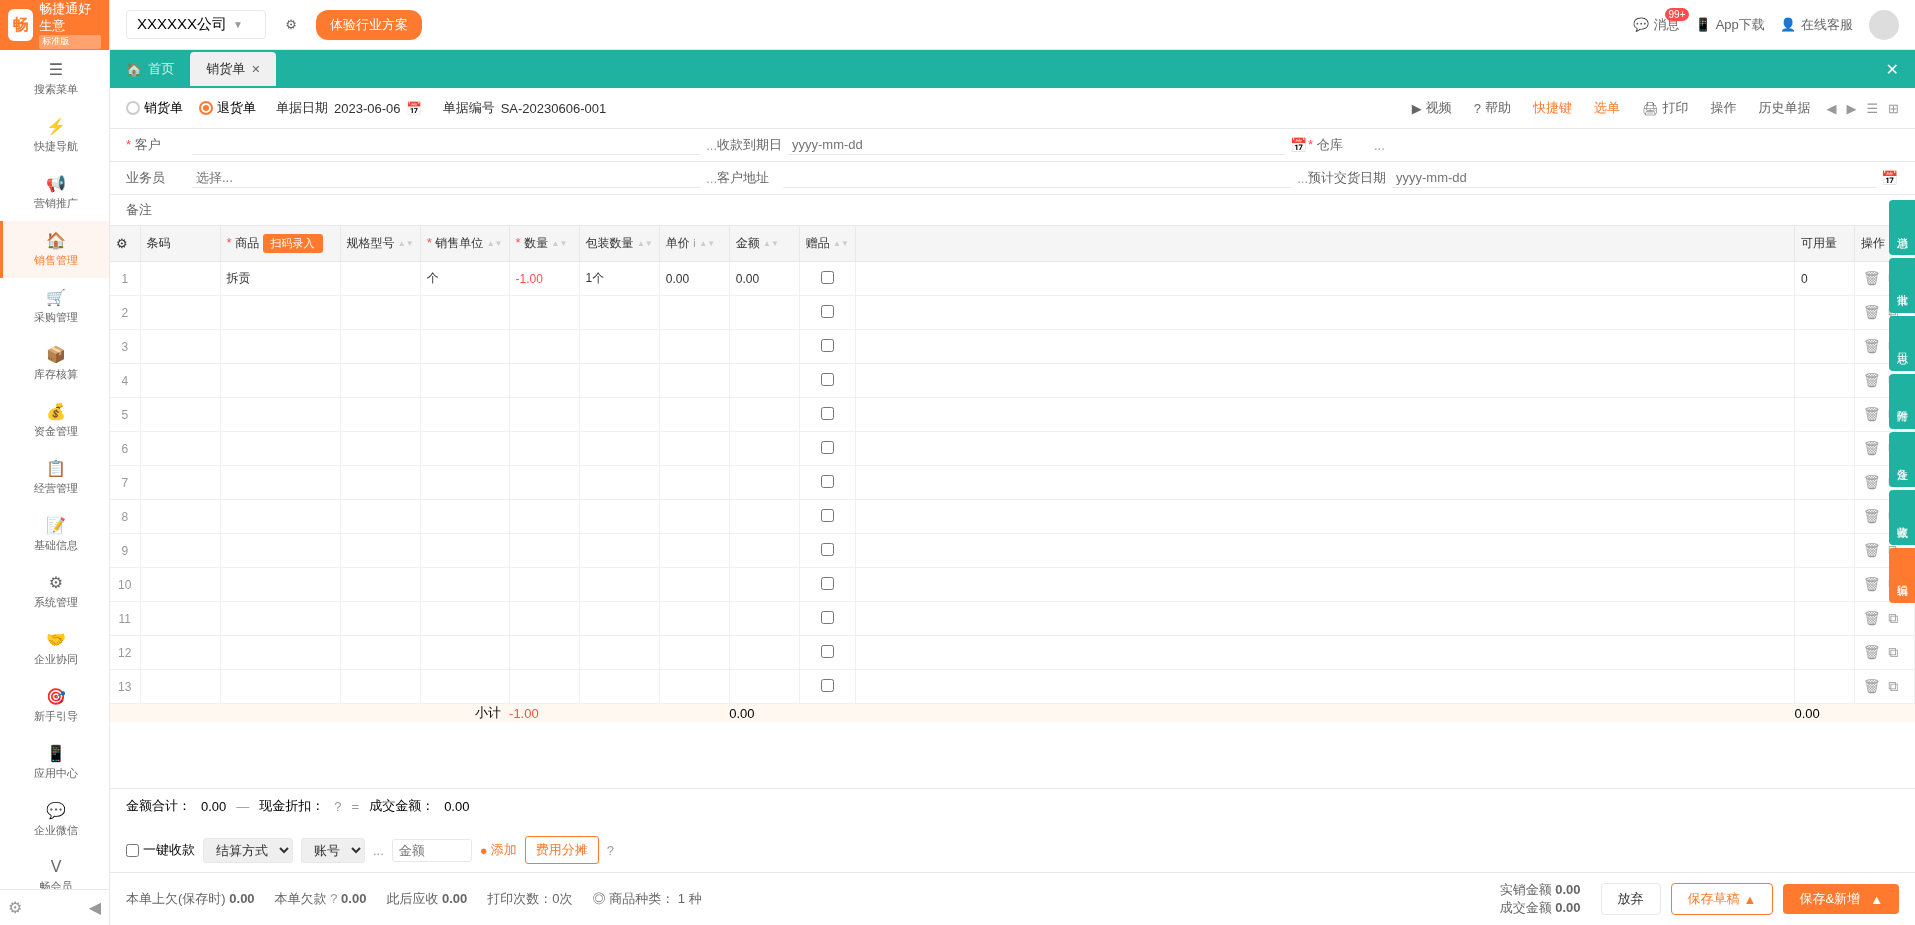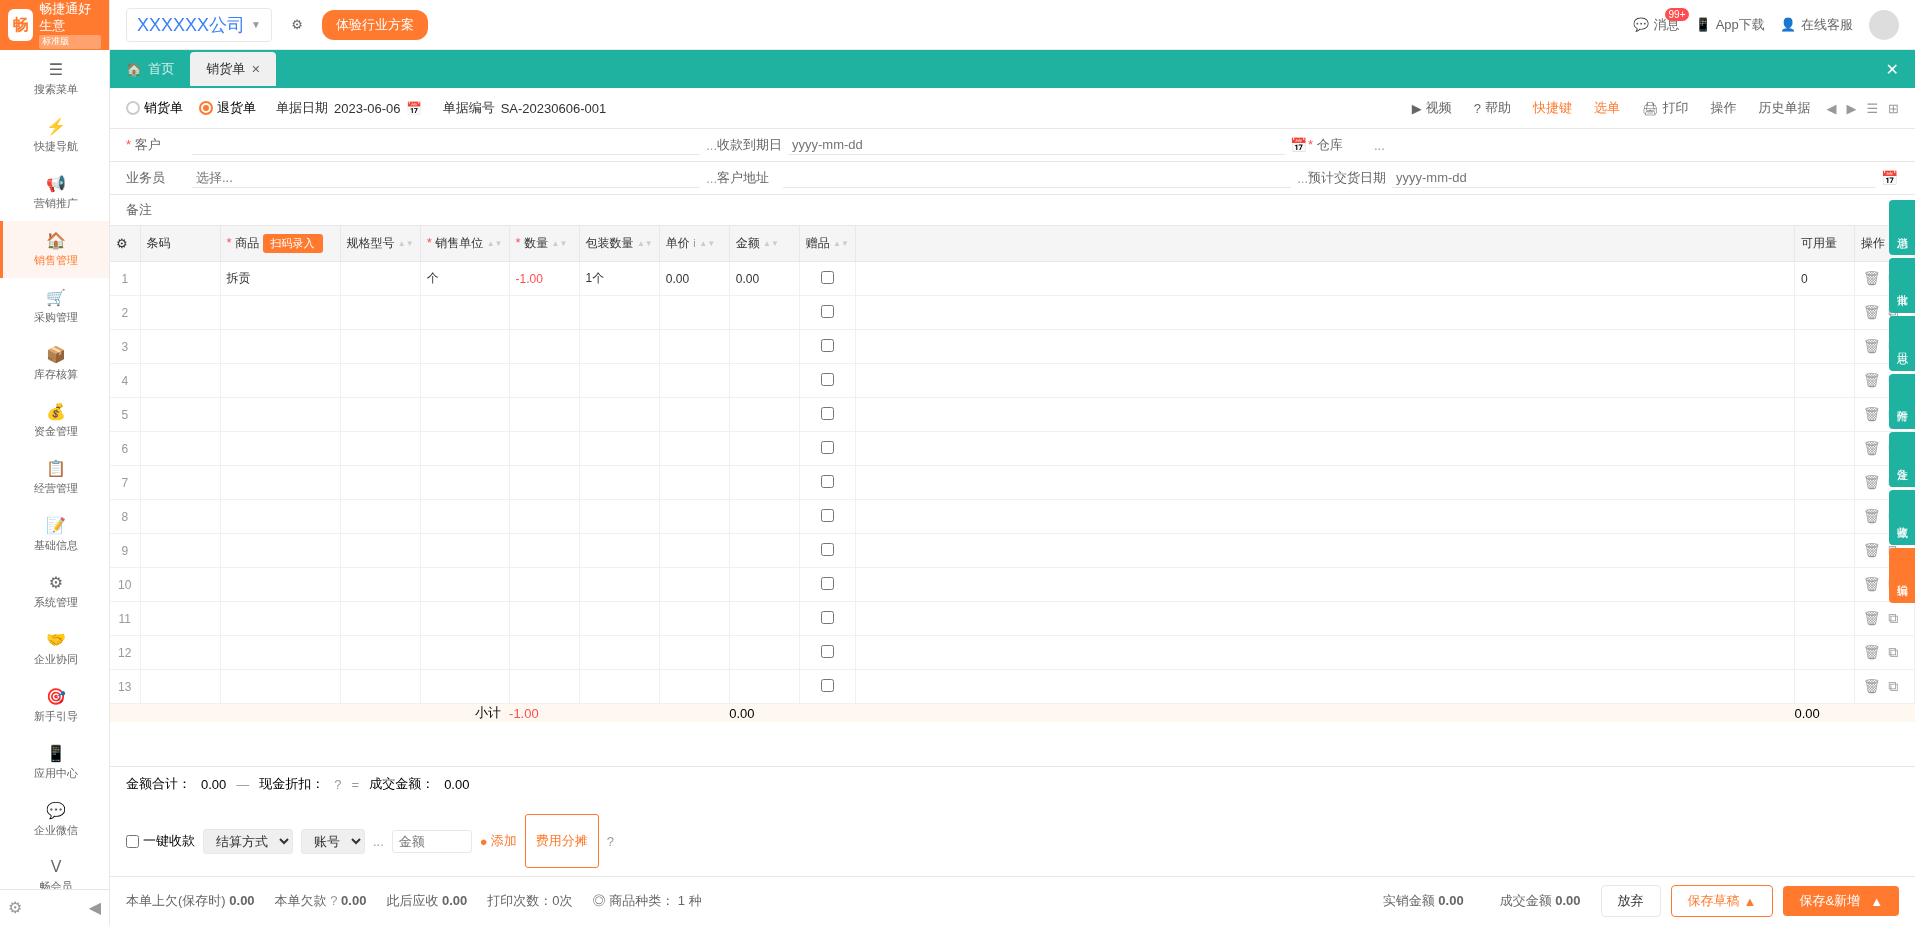--- a/index.html
+++ b/index.html
@@ -18,21 +18,21 @@
     .sidebar-item .label { font-size: 11px; text-align: center; }
     .sidebar-bottom { padding: 8px; display: flex; justify-content: space-between; border-top: 1px solid #e8e8e8; }
     .sidebar-bottom-icon { color: #999; font-size: 16px; cursor: pointer; }
 
     
     .main { flex: 1; display: flex; flex-direction: column; height: 100%; overflow: hidden; }
 
     
     .top-header { height: 50px; background: #fff; display: flex; align-items: center; padding: 0 16px; border-bottom: 1px solid #e8e8e8; gap: 10px; }
     .company-selector { display: flex; align-items: center; gap: 6px; border: 1px solid #e8e8e8; border-radius: 4px; padding: 4px 10px; cursor: pointer; min-width: 140px; }
-    .company-name { color: #3b82f6; font-size: 18px; }
+    .company-name { color: #000000; font-size: 15px; }
     .chevron-icon { color: #999; font-size: 10px; }
     .settings-icon-btn { width: 30px; height: 30px; display: flex; align-items: center; justify-content: center; cursor: pointer; color: #666; }
     .trial-btn { background: #ff7a2f; color: #fff; border: none; padding: 6px 14px; border-radius: 12px; cursor: pointer; font-size: 13px; }
     .header-spacer { flex: 1; }
     .header-right { display: flex; align-items: center; gap: 16px; }
     .header-icon-item { display: flex; align-items: center; gap: 4px; cursor: pointer; color: #666; position: relative; }
     .badge { position: absolute; top: -8px; right: -10px; background: #ff4d4f; color: #fff; border-radius: 10px; font-size: 10px; padding: 1px 4px; }
     .avatar { width: 30px; height: 30px; background: #ddd; border-radius: 50%; }
 
     
@@ -71,27 +71,27 @@
     .checkbox-cell { text-align: center; }
     .checkbox-cell input[type=checkbox] { margin: 0; }
     .op-btn { background: none; border: none; cursor: pointer; color: #999; font-size: 14px; padding: 2px; }
     .footer-amounts { display: flex; align-items: center; gap: 10px; flex-wrap: wrap; }
     .footer-dash { color: #999; }
     .footer-equal { color: #999; }
     .payment-row { display: flex; align-items: center; gap: 8px; margin-top: 21px; flex-wrap: wrap; }
     .payment-checkbox { display: flex; align-items: center; gap: 4px; }
     .payment-select { border: 1px solid #e8e8e8; padding: 3px 8px; border-radius: 3px; color: #333; }
     .add-btn { background: none; border: none; color: #ff7a2f; cursor: pointer; display: flex; align-items: center; gap: 3px; }
-    .expense-btn { border: 1px solid #ff7a2f; color: #ff7a2f; background: #fff; padding: 17px 10px; border-radius: 3px; cursor: pointer; }
+    .expense-btn { border: 1px solid #ff7a2f; color: #ff7a2f; background: #fff; padding: 4px 10px; border-radius: 3px; cursor: pointer; }
 
     
     .bottom-bar { background: #fff; padding: 8px 16px; border-top: 1px solid #e8e8e8; display: flex; align-items: center; justify-content: space-between; }
     .bottom-left { display: flex; gap: 20px; align-items: center; color: #666; font-size: 12px; }
     .bottom-right { display: flex; align-items: center; gap: 10px; }
-    .bottom-stats { display: flex; flex-direction: row; align-items: flex-end; margin-right: 10px; font-size: 12px; color: #666; gap: 36px; }
+    .bottom-stats { display: flex; flex-direction: column; align-items: flex-end; margin-right: 10px; font-size: 12px; color: #666; }
     .discard-btn { border: 1px solid #e8e8e8; background: #fff; padding: 6px 16px; border-radius: 4px; cursor: pointer; color: #333; }
     .save-draft-btn { border: 1px solid #ff7a2f; background: #fff; color: #ff7a2f; padding: 6px 16px; border-radius: 4px; cursor: pointer; display: flex; align-items: center; gap: 4px; }
     .save-new-btn { background: #ff7a2f; color: #fff; border: none; padding: 6px 16px; border-radius: 4px; cursor: pointer; display: flex; align-items: center; gap: 10px; }
     .th-sort { display: inline-flex; flex-direction: column; font-size: 8px; color: #ccc; cursor: pointer; vertical-align: middle; }
 
     .form-main { flex: 1; overflow: hidden; display: flex; flex-direction: column; }
   </style>
 </head>
 <body>
 

